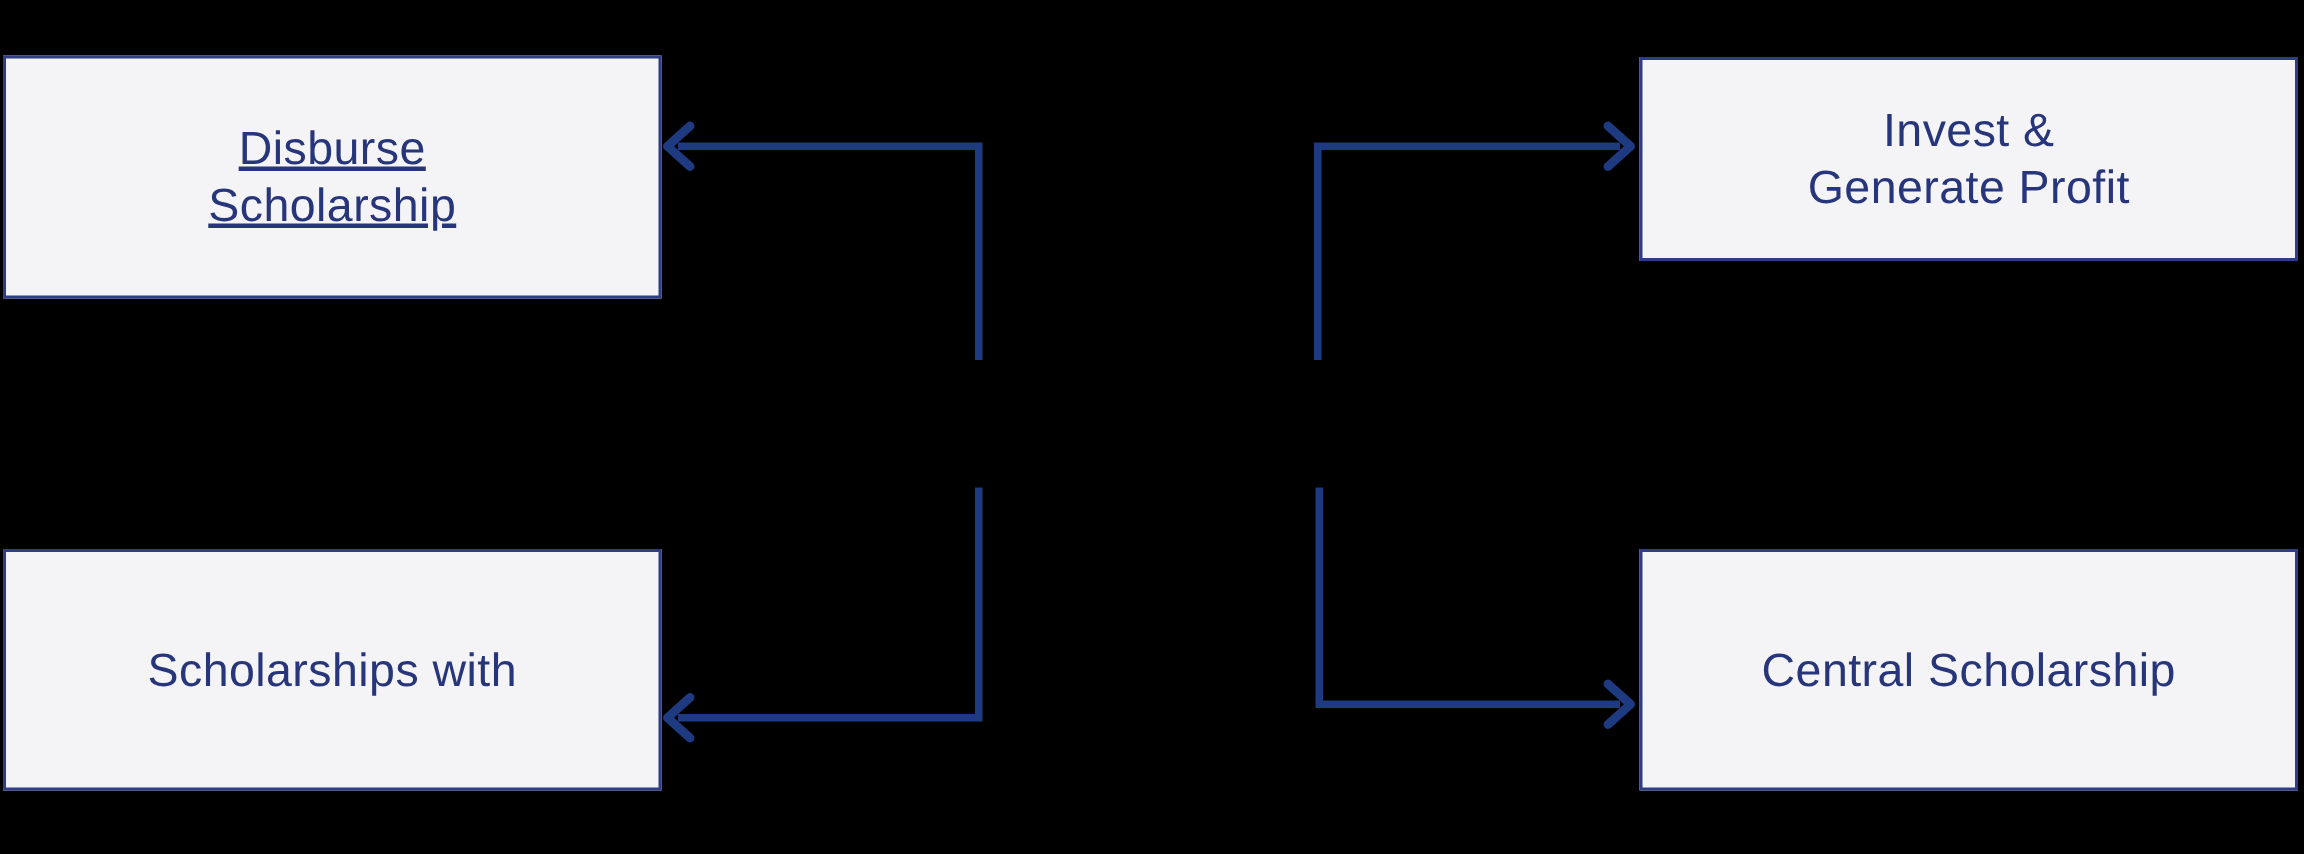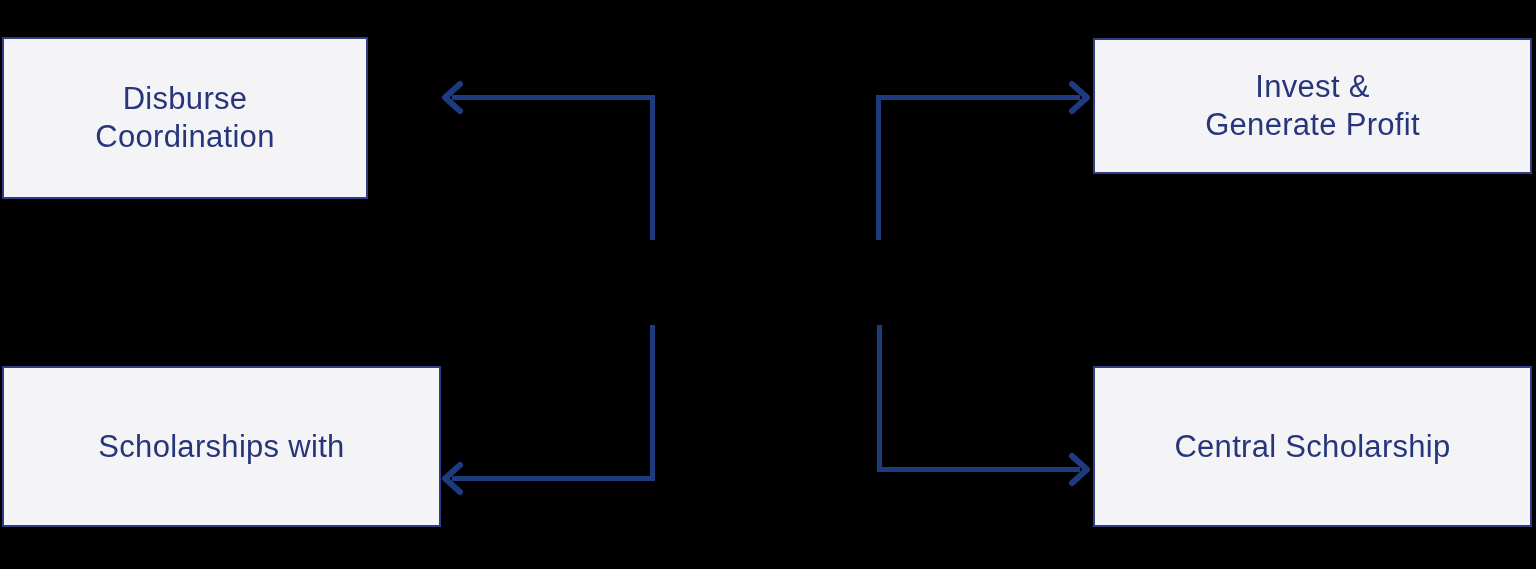--- a/index.html
+++ b/index.html
@@ -31,21 +31,21 @@
     flex-direction: column;
     align-items: center;
     justify-content: center;
     text-align: center;
     color: #27357b;
     font-size: 31px;
     line-height: 38px;
     font-weight: 500;
     letter-spacing: 0.3px;
   }
-  .node-tl { left: 2px;    top: 37px;  width: 366px; height: 162px; }
+  .node-tl { left: 2px;    top: 37px;  width: 439px; height: 162px; text-decoration: underline; }
   .node-tr { left: 1093px; top: 38px;  width: 439px; height: 136px; }
   .node-bl { left: 2px;    top: 366px; width: 439px; height: 161px; }
   .node-br { left: 1093px; top: 366px; width: 439px; height: 161px; text-align: center; }
   .center-box {
     position: absolute;
     left: 626px;
     top: 234px;
     width: 282px;
     height: 97px;
     background: #1e3070;
@@ -86,21 +86,21 @@
 
     <path class="connector" d="M 652.5 325 L 652.5 478.5 L 452 478.5"></path>
     <path class="arrowhead" d="M 460 465 L 445 478.5 L 460 492"></path>
 
     <path class="connector" d="M 879.5 325 L 879.5 469.5 L 1080 469.5"></path>
     <path class="arrowhead" d="M 1072 456 L 1087 469.5 L 1072 483"></path>
   </svg>
 
   <div class="node-box node-tl">
     <span>Disburse</span>
-    <span>Coordination</span>
+    <span>Scholarship</span>
   </div>
 
   <div class="node-box node-tr">
     <span>Invest &amp;</span>
     <span>Generate Profit</span>
   </div>
 
   <div class="node-box node-bl">
     <span>Scholarships with</span>
   </div>

